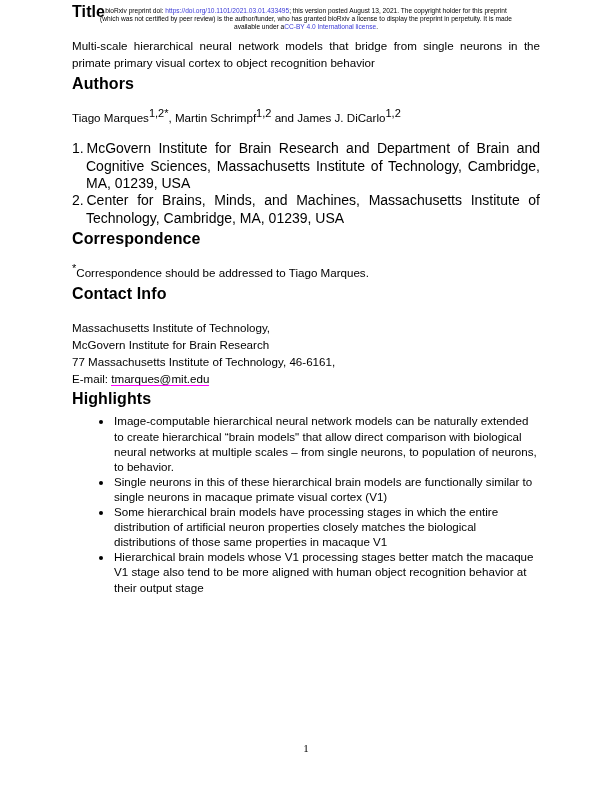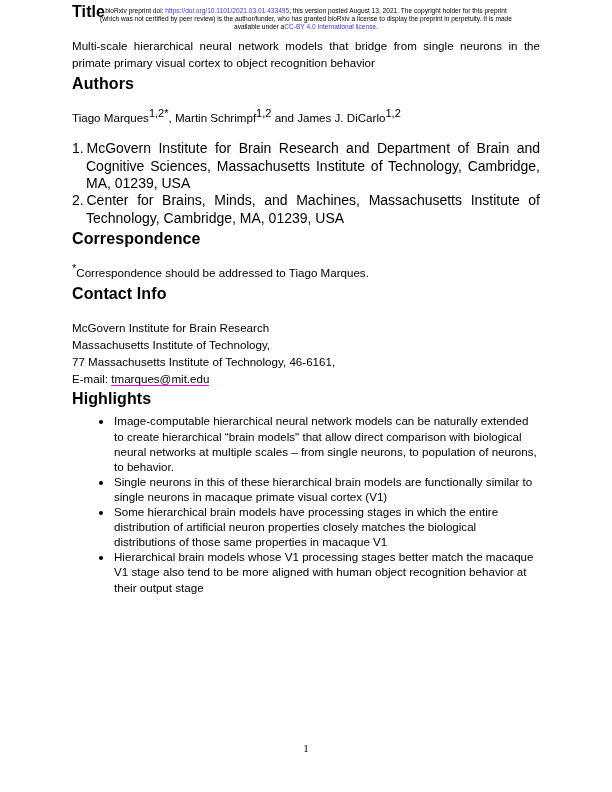--- a/index.html
+++ b/index.html
@@ -127,22 +127,22 @@
     <div class="affil-list" id="affil-list">
         <div class="affil-item"><span class="affil-num">1. </span><span>McGovern Institute for Brain Research and Department of Brain and Cognitive Sciences, Massachusetts Institute of Technology, Cambridge, MA, 01239, USA</span></div>
         <div class="affil-item"><span class="affil-num">2. </span><span>Center for Brains, Minds, and Machines, Massachusetts Institute of Technology, Cambridge, MA, 01239, USA</span></div>
       </div>
 
     <h1 class="sec-heading h-corresp">Correspondence</h1>
     <p class="body-text para-gap"><sup>*</sup><span>Correspondence should be addressed to Tiago Marques.</span></p>
 
     <h1 class="sec-heading h-contact">Contact Info</h1>
     <div class="contact-lines" id="contact-lines">
+        <div class="contact-line">Massachusetts Institute of Technology,</div>
         <div class="contact-line">McGovern Institute for Brain Research</div>
-        <div class="contact-line">Massachusetts Institute of Technology,</div>
         <div class="contact-line">77 Massachusetts Institute of Technology, 46-6161,</div>
         <div class="contact-line"><span>E-mail: </span><span class="email-link">tmarques@mit.edu</span></div>
       </div>
 
     <h1 class="sec-heading h-highlights">Highlights</h1>
     <ul class="bullet-list" id="bullet-list">
         <li>Image-computable hierarchical neural network models can be naturally extended to create hierarchical “brain models" that allow direct comparison with biological neural networks at multiple scales – from single neurons, to population of neurons, to behavior.</li>
         <li>Single neurons in this of these hierarchical brain models are functionally similar to single neurons in macaque primate visual cortex (V1)</li>
         <li>Some hierarchical brain models have processing stages in which the entire distribution of artificial neuron properties closely matches the biological distributions of those same properties in macaque V1</li>
         <li>Hierarchical brain models whose V1 processing stages better match the macaque V1 stage also tend to be more aligned with human object recognition behavior at their output stage</li>

